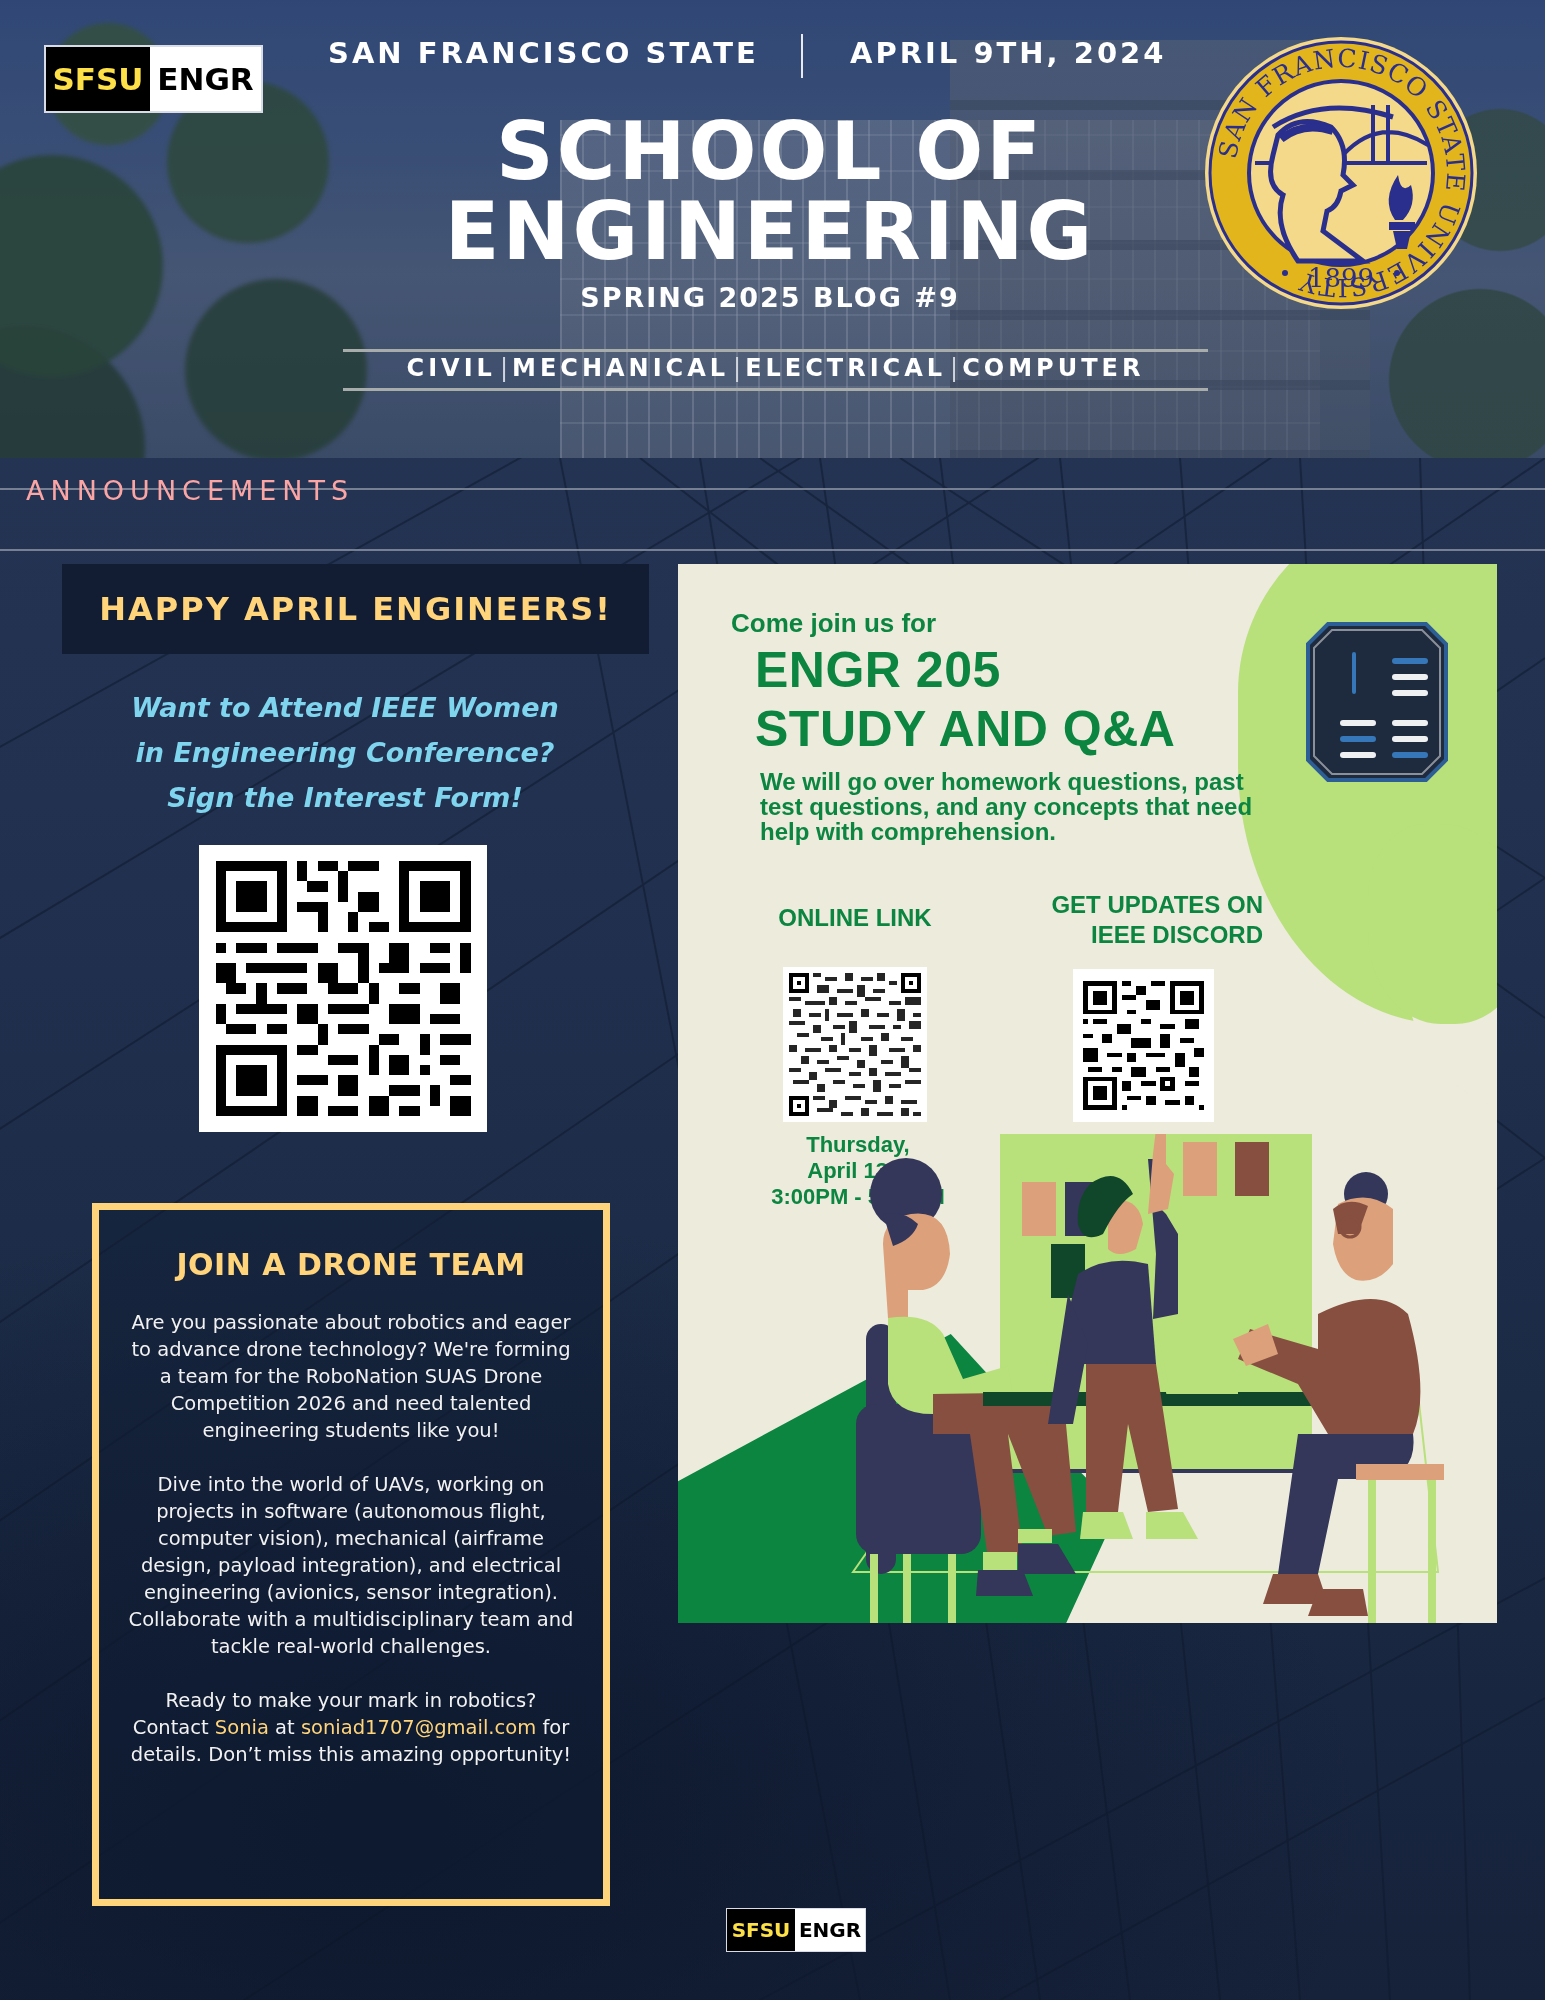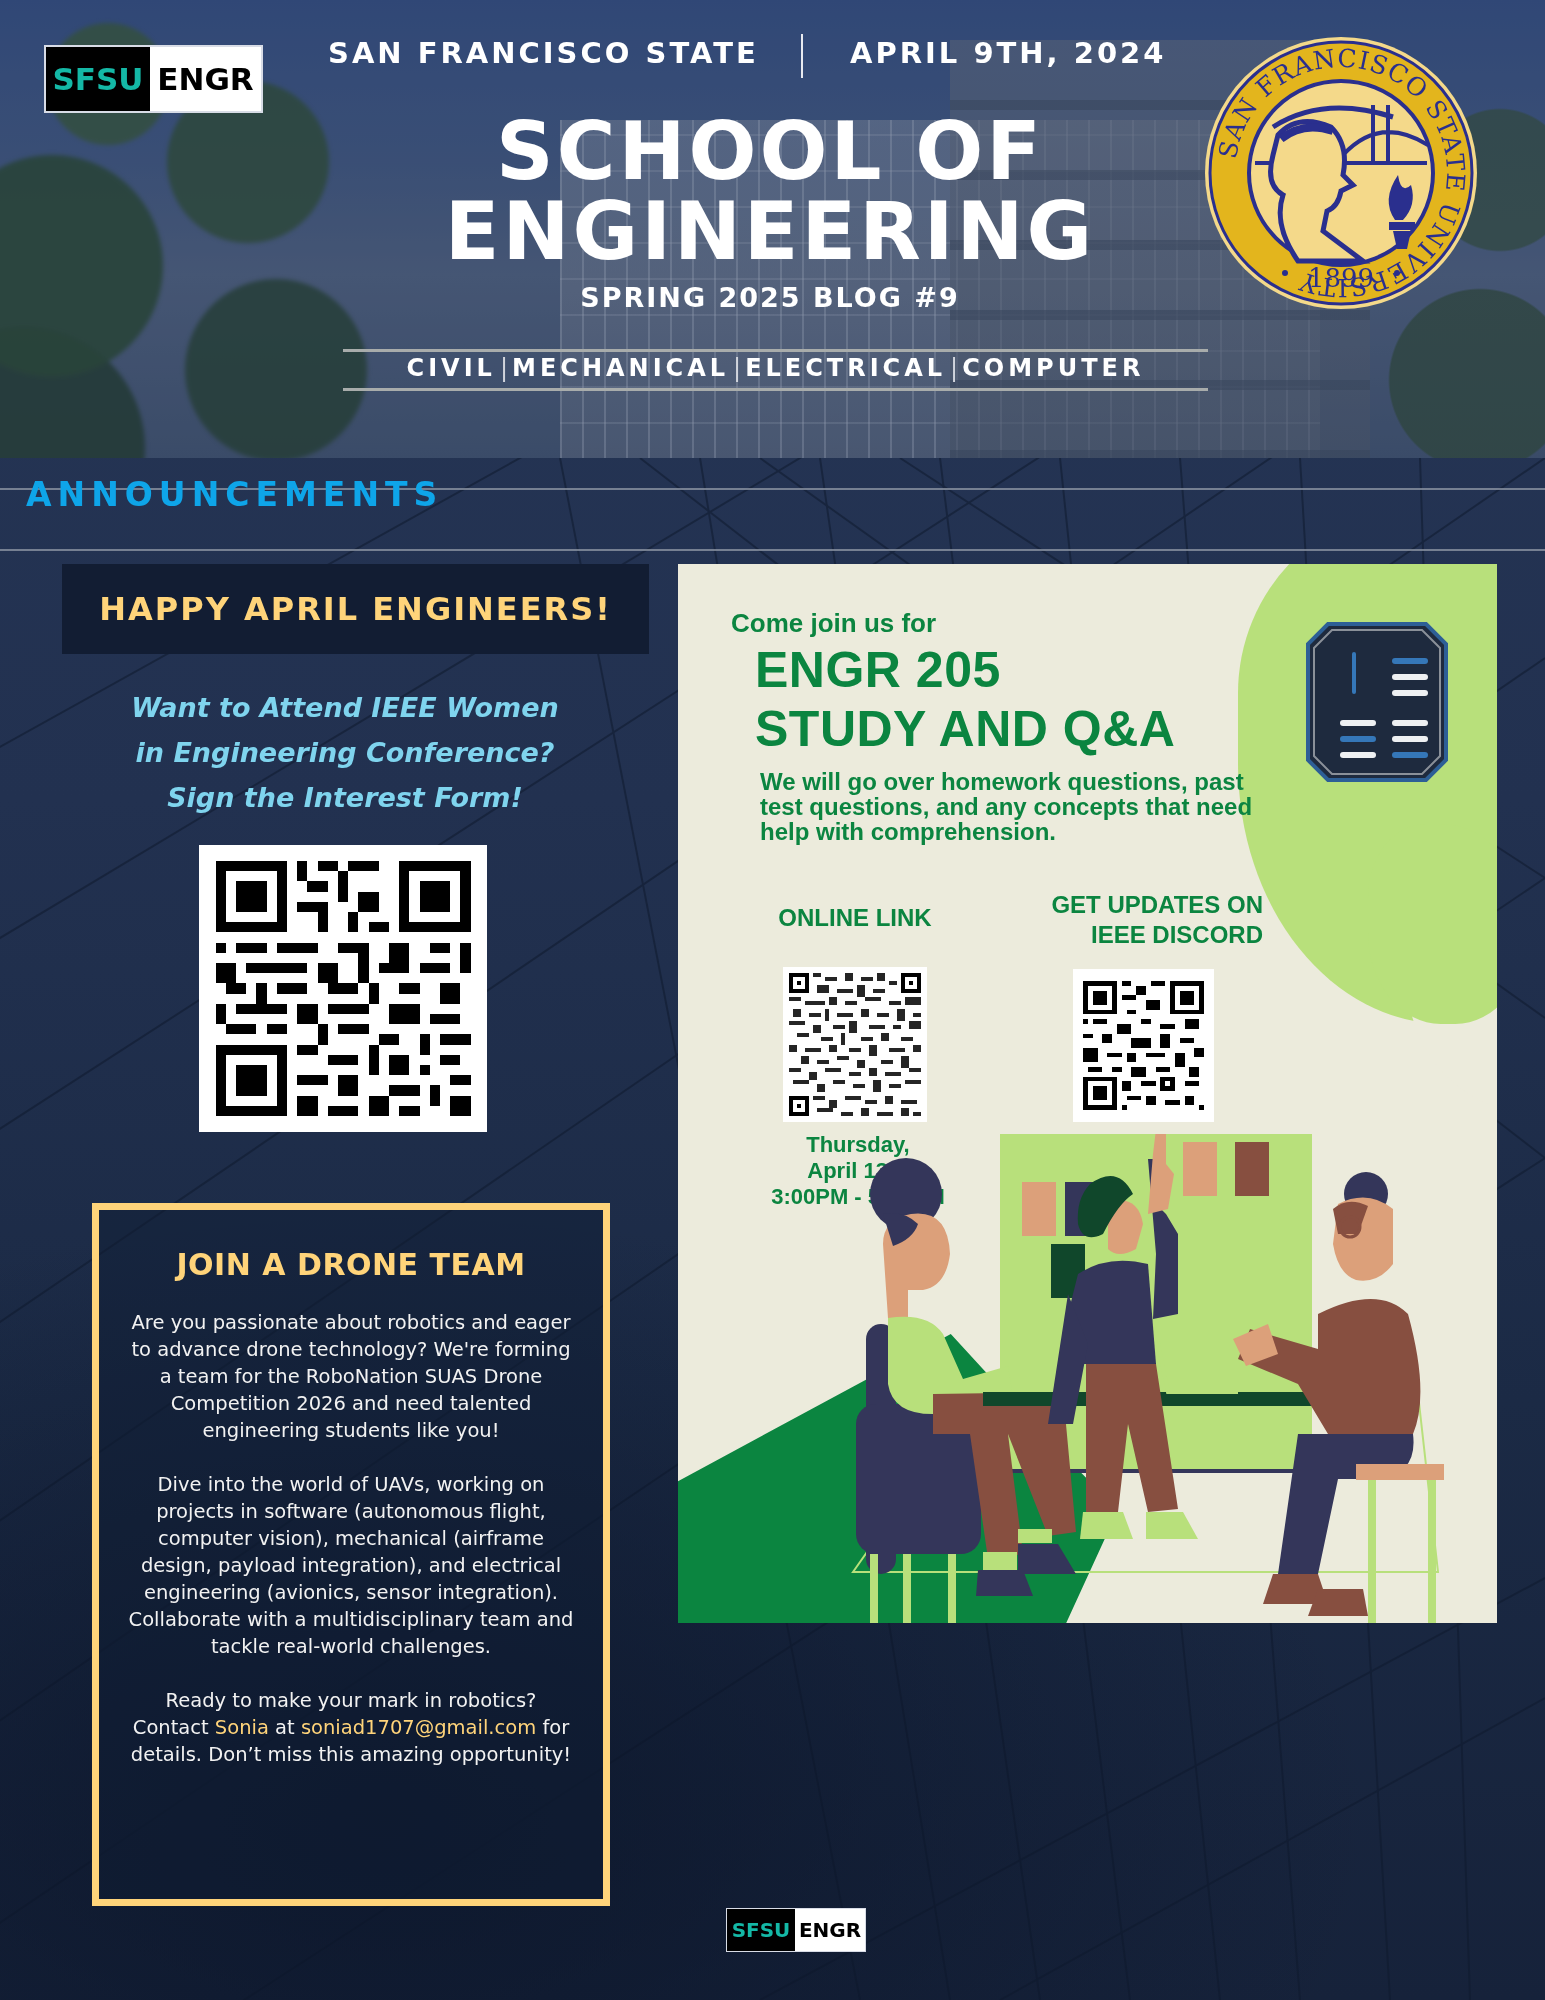--- a/index.html
+++ b/index.html
@@ -57,21 +57,21 @@
     background:
       radial-gradient(circle at 60% 30%, rgba(62,86,60,.8) 0 70px, transparent 72px),
       radial-gradient(circle at 50% 80%, rgba(56,80,52,.8) 0 90px, transparent 92px);
   }
   .hdr-overlay { position: absolute; inset: 0; background: rgba(30,48,86,.35); }
 
   .logo {
     position: absolute; display: flex; border: 2px solid #d8dce6; background: #fff;
     font-family: "DejaVu Sans", sans-serif; font-weight: bold; letter-spacing: 0px;
   }
-  .logo .sfsu { background: #000; color: #14b8a6; display: flex; align-items: center; justify-content: center; }
+  .logo .sfsu { background: #000; color: #fde047; display: flex; align-items: center; justify-content: center; }
   .logo .engr { background: #fff; color: #000; display: flex; align-items: center; justify-content: center; }
   .logo-top { left: 44px; top: 45px; width: 219px; height: 68px; }
   .logo-top .sfsu { width: 104px; font-size: 31px; }
   .logo-top .engr { flex: 1; font-size: 31px; }
   .logo-bottom { left: 726px; top: 1908px; width: 140px; height: 44px; border-width: 1px; }
   .logo-bottom .sfsu { width: 68px; font-size: 20px; }
   .logo-bottom .engr { flex: 1; font-size: 20px; }
 
   .hdr-text { position: absolute; color: #fff; font-family: "DejaVu Sans", sans-serif; font-weight: bold; }
   .hdr-uni { left: 328px; top: 36px; font-size: 29px; letter-spacing: 3px; }
@@ -87,22 +87,22 @@
     left: 343px; top: 354px; width: 865px; text-align: center;
     font-size: 24px; letter-spacing: 4px;
   }
   .hdr-cats .sep { font-weight: normal; color: #d0d4dc; margin: 0 4px; letter-spacing: 0; }
 
   .seal { position: absolute; left: 1203px; top: 35px; width: 276px; height: 276px; }
 
   
   .ann-rule { position: absolute; left: 0; width: 1545px; height: 2px; background: #8b93a3; opacity: .8; }
   .ann-title {
-    position: absolute; left: 26px; top: 475px; font-size: 33px; font-weight: bold;
-    letter-spacing: 6px; color: #0ea5e9; font-family: "DejaVu Sans", sans-serif;
+    position: absolute; left: 26px; top: 475px; font-size: 27px; font-weight: normal;
+    letter-spacing: 6px; color: #fca5a5; font-family: "DejaVu Sans", sans-serif;
   }
 
   .happy-box {
     position: absolute; left: 62px; top: 564px; width: 587px; height: 90px;
     background: #121d33; display: flex; align-items: center; justify-content: center;
   }
   .happy-box span { color: #ffd47a; font-weight: bold; font-size: 32px; letter-spacing: 2px; }
 
   .ieee-text {
     position: absolute; left: 90px; top: 685px; width: 510px; text-align: center;

